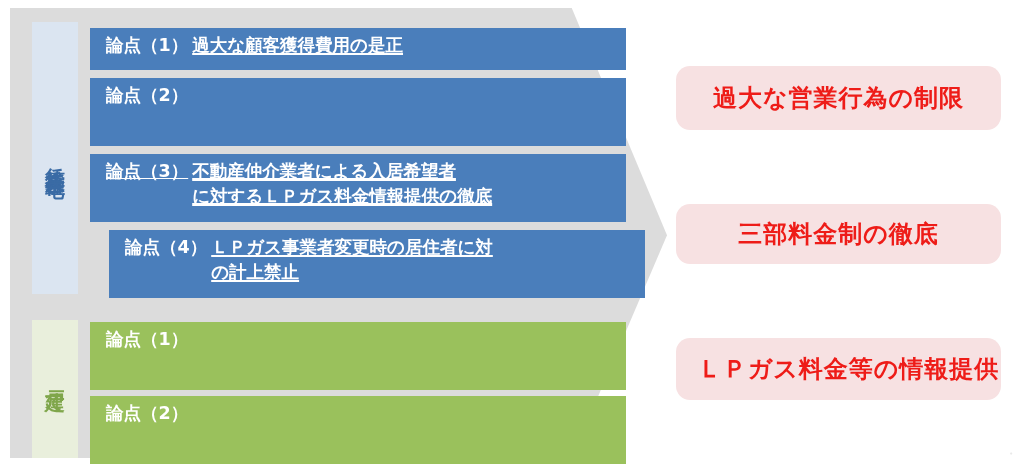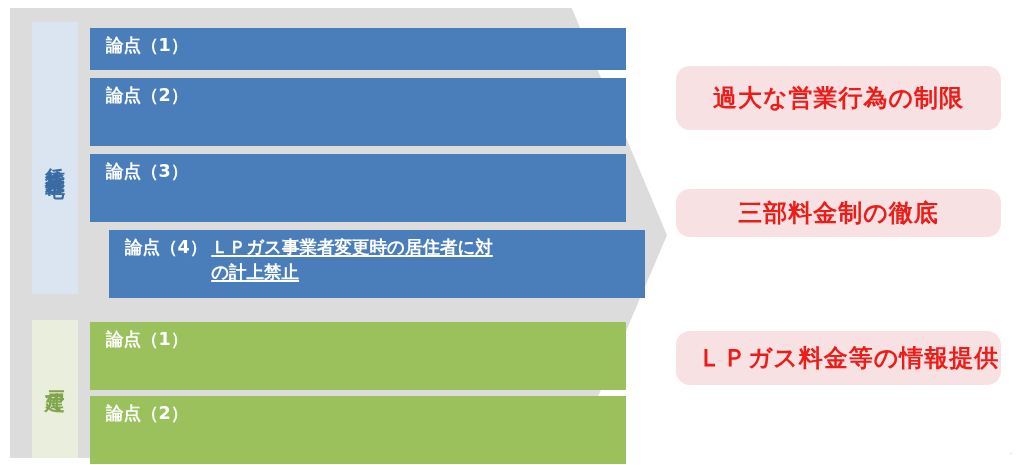--- a/index.html
+++ b/index.html
@@ -89,21 +89,21 @@
   .issue-text {
     flex: 1 1 auto;
     text-decoration: underline;
     text-underline-offset: 2px;
     text-decoration-thickness: 1.5px;
     white-space: pre-line;
   }
 
   #issue-b1 { top: 20px;  height: 42px; }
   #issue-b2 { top: 70px;  height: 68px; }
-  #issue-b3 { top: 146px; height: 68px; }
+  #issue-b3 { top: 146px; height: 68px; text-decoration: underline; }
   #issue-b4 { top: 222px; height: 68px; margin-left: 19px; }
   #issue-g1 { top: 314px; height: 68px; }
   #issue-g2 { top: 388px; height: 68px; }
 
   
   .outcome-box {
     position: absolute;
     left: 676px;
     width: 325px;
     background: #f7e1e2;
@@ -112,22 +112,22 @@
     align-items: center;
     justify-content: center;
     color: #ee1c18;
     font-weight: bold;
     font-size: 24px;
     letter-spacing: 1px;
     box-sizing: border-box;
     text-align: center;
   }
   #outcome-1 { top: 66px;  height: 64px; text-align: center; }
-  #outcome-2 { top: 189px; height: 48px; }
-  #outcome-3 { top: 331px; height: 54px; padding-left: 20px; }
+  #outcome-2 { top: 204px; height: 60px; }
+  #outcome-3 { top: 338px; height: 62px; padding-left: 20px; }
 
   
   #corner-mark {
     position: absolute;
     right: 6px;
     bottom: 4px;
     width: 14px;
     height: 14px;
     color: #e9e9e9;
     font-size: 13px;
@@ -144,28 +144,31 @@
   <div id="cat-rental" class="cat-label">
     <span>賃貸集合住宅</span>
   </div>
 
   <div id="cat-detached" class="cat-label">
     <span>戸建て</span>
   </div>
 
   <div id="issue-b1" class="issue-row blue">
     <span class="issue-num">論点（1）</span>
+    <span class="issue-text">過大な顧客獲得費用の是正</span>
   </div>
 
   <div id="issue-b2" class="issue-row blue">
     <span class="issue-num">論点（2）</span>
   </div>
 
   <div id="issue-b3" class="issue-row blue">
     <span class="issue-num">論点（3）</span>
+    <span class="issue-text">不動産仲介業者による入居希望者
+に対するＬＰガス料金情報提供の徹底</span>
   </div>
 
   <div id="issue-b4" class="issue-row blue">
     <span class="issue-num">論点（4）</span>
     <span class="issue-text">ＬＰガス事業者変更時の居住者に対
 の計上禁止</span>
   </div>
 
   <div id="issue-g1" class="issue-row green">
     <span class="issue-num">論点（1）</span>

